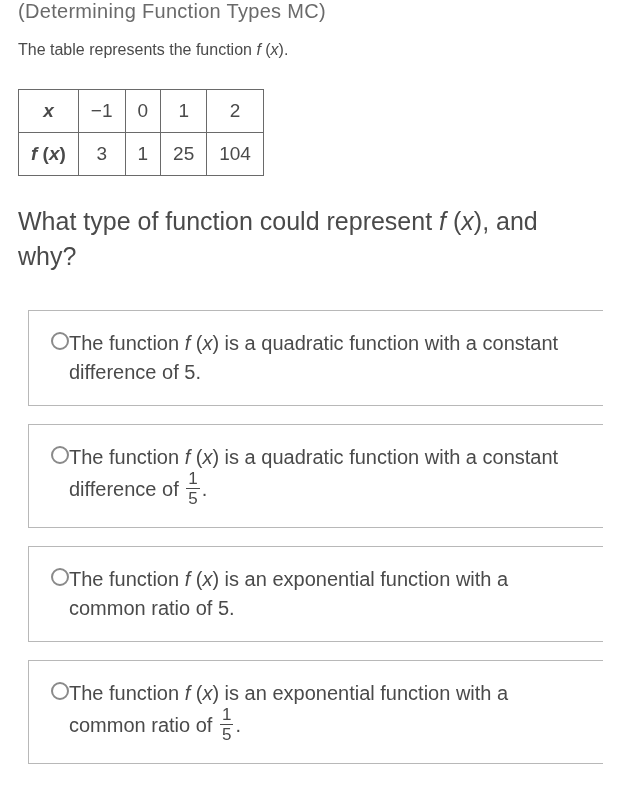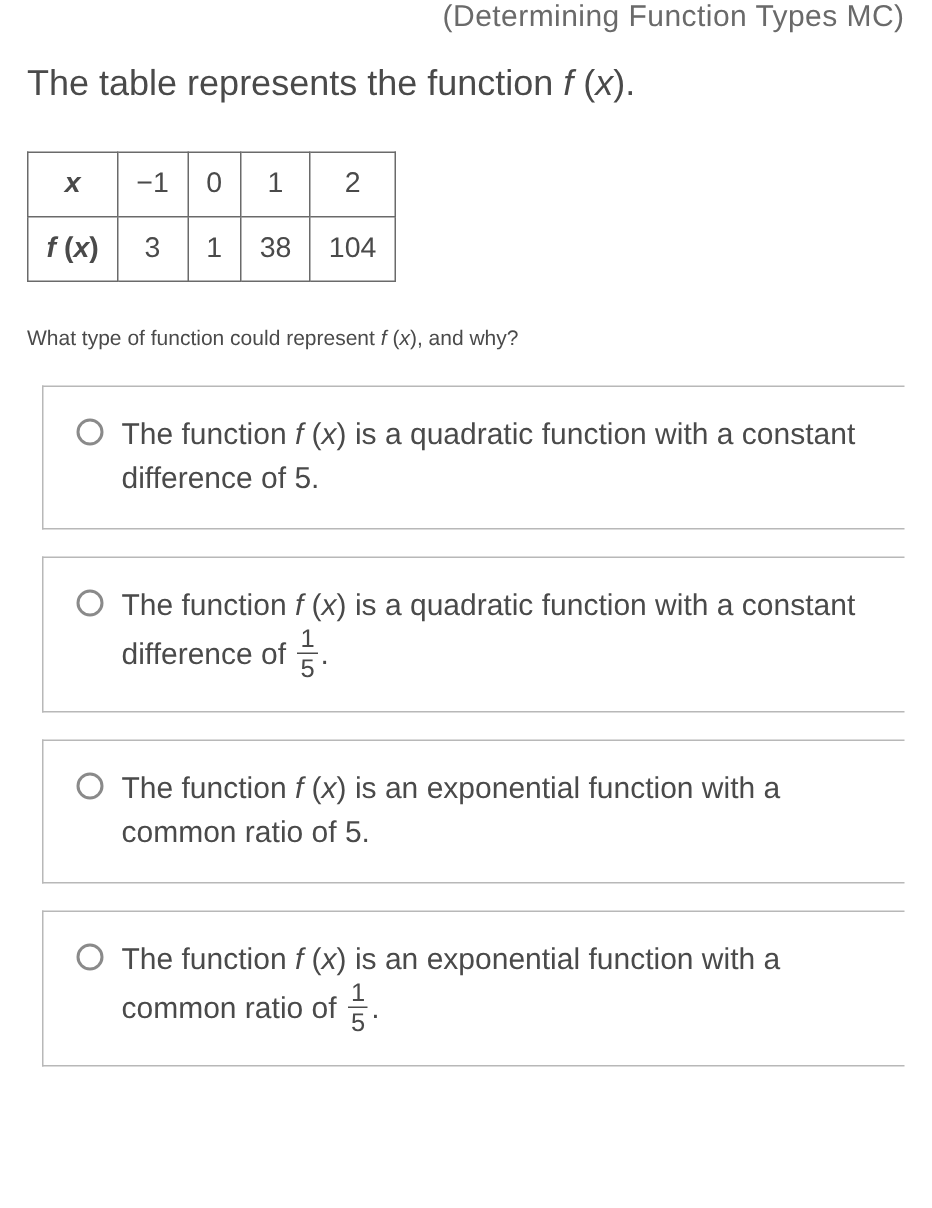--- a/index.html
+++ b/index.html
@@ -15,24 +15,23 @@
       padding: 0;
     }
     .container {
       padding: 0 18px;
     }
     .top-cut {
       font-size: 20px;
       color: #6a6a6a;
       padding: 0 18px 16px 18px;
       letter-spacing: 0.3px;
-      text-align: right;
     }
     .intro-text {
-      font-size: 24px;
+      font-size: 16px;
       color: #4a4a4a;
       margin-bottom: 28px;
       line-height: 1.4;
     }
     .fn-f {
       font-style: italic;
     }
     .fn-x {
       font-style: italic;
     }
@@ -53,34 +52,33 @@
     }
     .row-label {
       font-weight: bold;
       font-style: normal;
     }
     .row-label .fn-f, .row-label .fn-x {
       font-style: italic;
       font-weight: bold;
     }
     .question-text {
-      font-size: 14px;
+      font-size: 25px;
       color: #4a4a4a;
-      margin-bottom: 22px;
+      margin-bottom: 36px;
       line-height: 1.4;
     }
     .option-box {
       border: 1px solid #b8b8b8;
       border-right: none;
       padding: 18px 20px 18px 22px;
       margin-bottom: 18px;
       margin-left: 10px;
       display: flex;
       align-items: flex-start;
-      gap: 12px;
     }
     .radio {
       width: 18px;
       height: 18px;
       min-width: 18px;
       border: 2px solid #8a8a8a;
       border-radius: 50%;
       margin-top: 3px;
       flex-shrink: 0;
     }
@@ -125,21 +123,21 @@
       <th><span class="fn-x">x</span></th>
       <td>−1</td>
       <td>0</td>
       <td>1</td>
       <td>2</td>
     </tr>
     <tr>
       <th class="row-label"><span class="fn-f">f</span><span> (</span><span class="fn-x">x</span><span>)</span></th>
       <td>3</td>
       <td>1</td>
-      <td>38</td>
+      <td>25</td>
       <td>104</td>
     </tr>
   </tbody>
     </table>
 
   <p class="question-text">
     <span>What type of function could represent </span><span class="fn-f">f</span><span> (</span><span class="fn-x">x</span><span>), and why?</span>
   </p>
 
   <div class="option-box">

